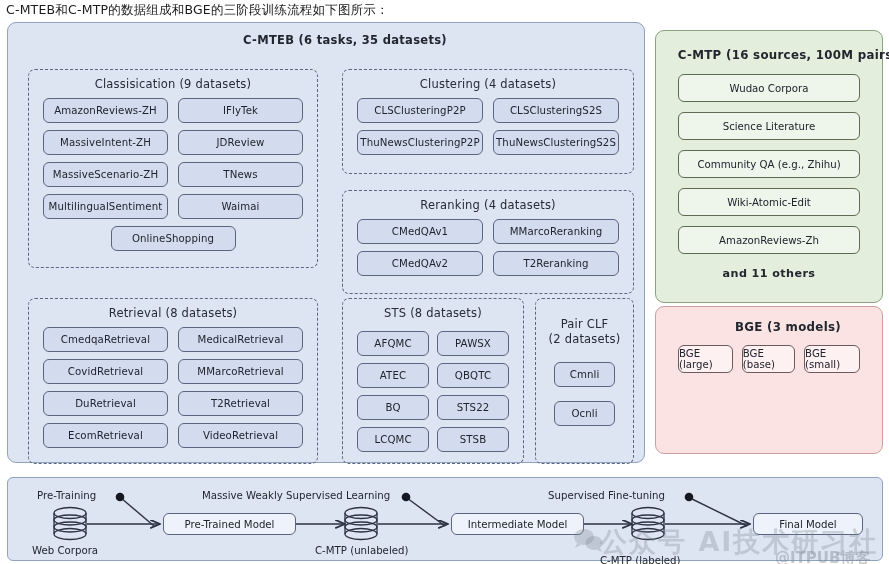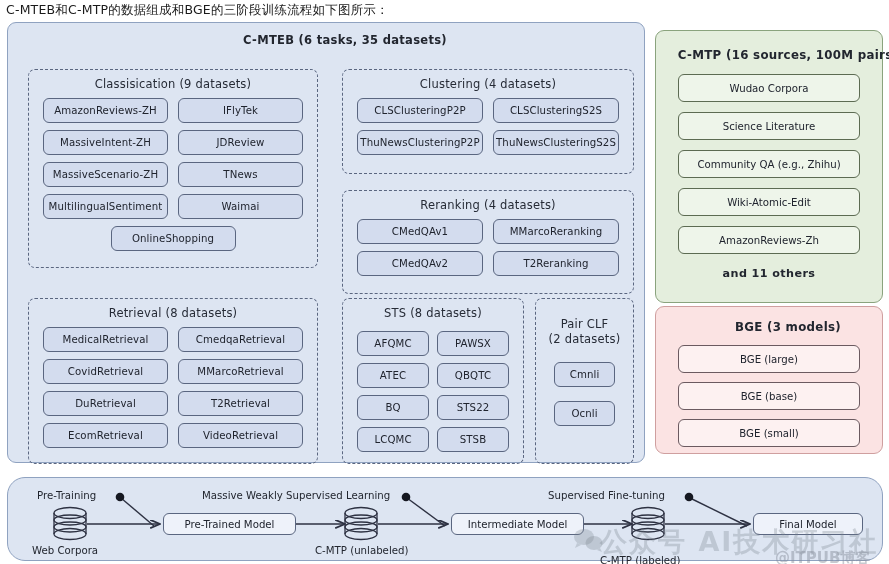--- a/index.html
+++ b/index.html
@@ -70,30 +70,30 @@
   .gnote{
     position:absolute;left:0;bottom:22px;width:100%;text-align:center;
     font-size:11.2px;color:#22262f;font-weight:bold;letter-spacing:.4px;
   }
   #bge{
     left:655px;top:306px;width:228px;height:148px;
     background:#fbe3e3;border:1.3px solid #cf9f9f;
   }
   #bge .panel-title{position:absolute;left:0;top:13px;width:100%;font-size:11.8px;}
   .pchips{position:absolute;left:0;top:38px;width:100%;padding:0 22px;
-    box-sizing:border-box;display:flex;flex-direction:column;gap:9px;}
+    box-sizing:border-box;display:flex;flex-direction:row;gap:9px;}
   .pchip{
     height:26px;background:#fdf1f1;border:1.3px solid #6b5a60;border-radius:6px;
     display:flex;align-items:center;justify-content:center;
     font-size:10.2px;color:#20242e;
   }
   
   #pipeline{
     left:7px;top:477px;width:876px;height:84px;
-    background:#dde5f2;border:1.3px solid #8fa2c0;border-radius:18px;
+    background:#dde5f2;border:1.3px solid #8fa2c0;border-radius:6px;
   }
   #pipesvg{position:absolute;left:0;top:0;}
   .pipe-label{
     position:absolute;font-size:10.2px;color:#22262f;white-space:nowrap;
   }
   .pipe-box{
     position:absolute;height:22px;box-sizing:border-box;
     background:#eef2fa;border:1.3px solid #5a6680;border-radius:6px;
     display:flex;align-items:center;justify-content:center;
     font-size:10.2px;color:#20242e;
@@ -147,22 +147,22 @@
       <div class="chip w2">CMedQAv1</div>
       <div class="chip w2">MMarcoReranking</div>
       <div class="chip w2">CMedQAv2</div>
       <div class="chip w2">T2Reranking</div>
     </div>
   </div>
 
   <div class="group" style="left:20px;top:275px;width:290px;height:166px;">
     <div class="group-title">Retrieval (8 datasets)</div>
     <div class="chips">
+      <div class="chip w2">CmedqaRetrieval</div>
       <div class="chip w2">MedicalRetrieval</div>
-      <div class="chip w2">CmedqaRetrieval</div>
       <div class="chip w2">CovidRetrieval</div>
       <div class="chip w2">MMarcoRetrieval</div>
       <div class="chip w2">DuRetrieval</div>
       <div class="chip w2">T2Retrieval</div>
       <div class="chip w2">EcomRetrieval</div>
       <div class="chip w2">VideoRetrieval</div>
     </div>
   </div>
 
   <div class="group" style="left:334px;top:275px;width:182px;height:166px;">

